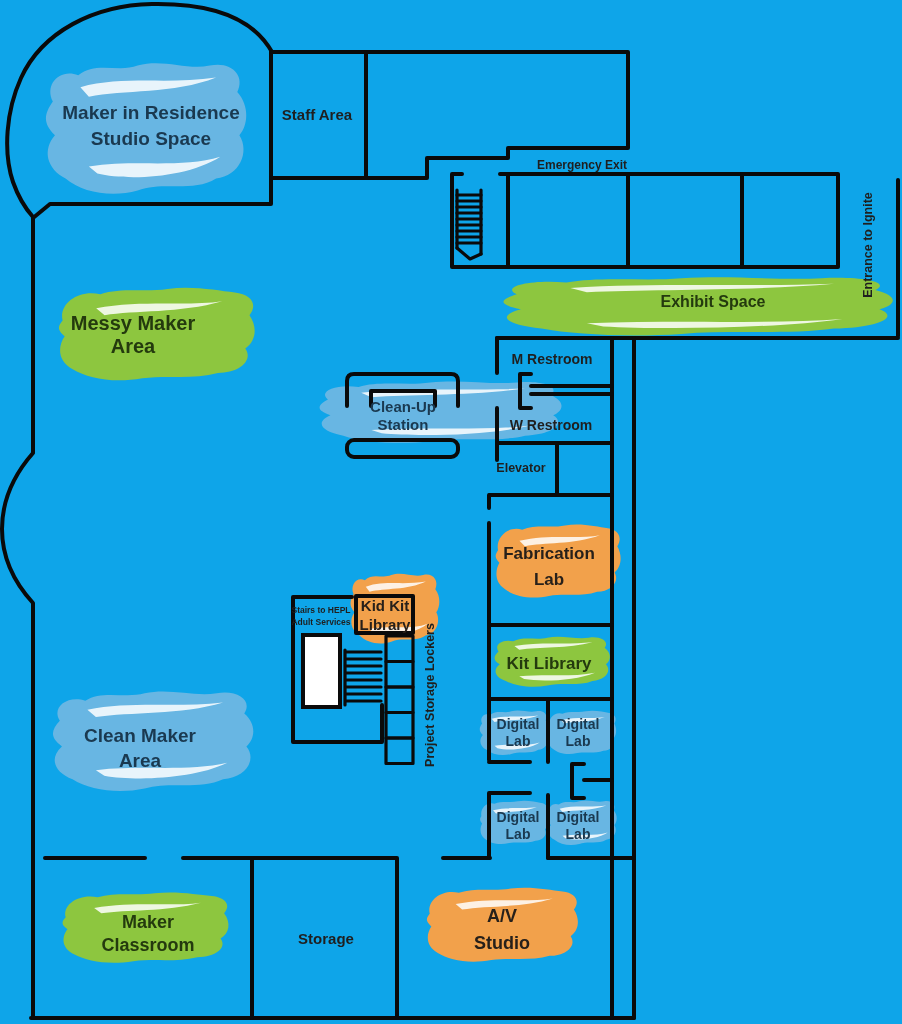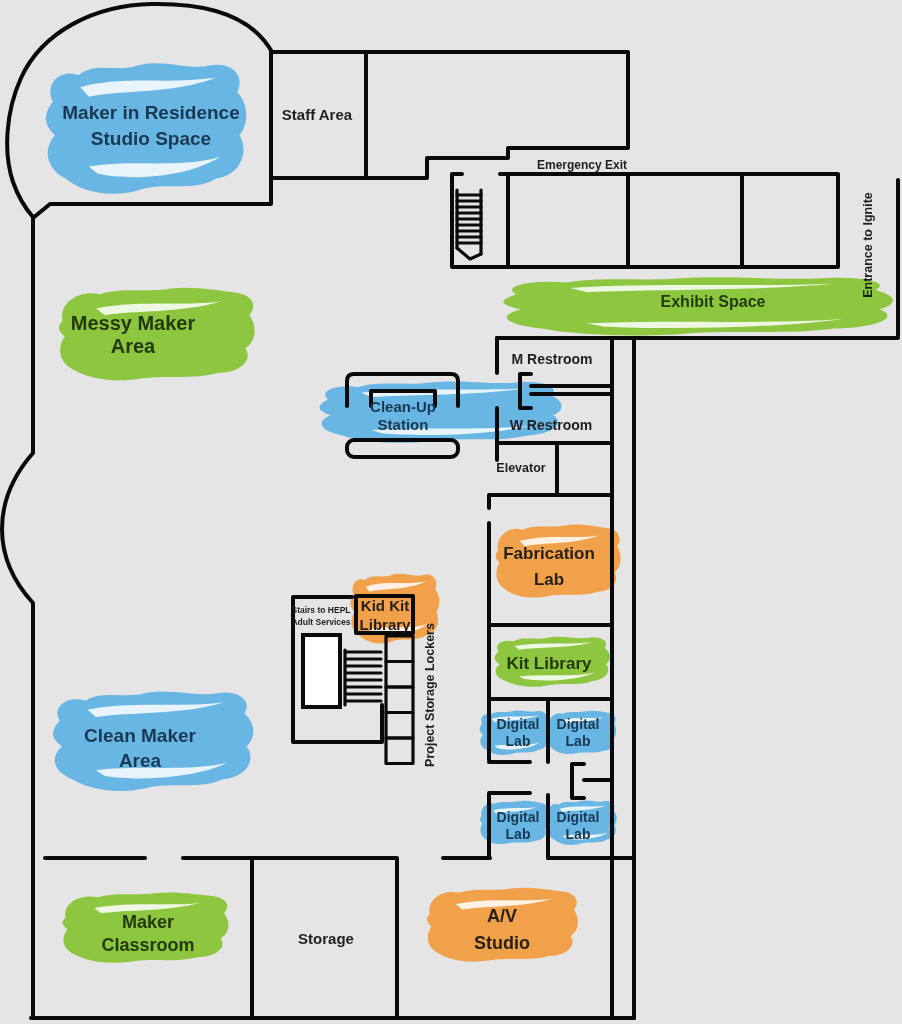--- a/index.html
+++ b/index.html
@@ -1,16 +1,16 @@
 <!DOCTYPE html>
 <html><head>
 <meta charset="utf-8">
 <style>
   html,body{margin:0;padding:0;background:#ffffff;}
-  .stage{position:relative;width:902px;height:1024px;background:#e5e5e5;overflow:hidden;}
+  .stage{position:relative;width:902px;height:1024px;background:#0ea5e9;overflow:hidden;}
   svg{position:absolute;inset:0;display:block;}
   svg text{font-family:"Liberation Sans","DejaVu Sans",sans-serif;font-weight:700;text-anchor:middle;}
   .t8{font-size:8.5px;}  .t12{font-size:12px;} .t13{font-size:12.5px;}
   .t14{font-size:14px;}  .t15{font-size:15px;} .t16{font-size:16px;}
   .t17{font-size:17px;}  .t18{font-size:18px;} .t19{font-size:19px;} .t20{font-size:20px;}
   .wall{fill:none;stroke-width:4;stroke-linecap:round;stroke-linejoin:round;}
   .wall-thin{fill:none;stroke-width:3.2;stroke-linecap:round;stroke-linejoin:round;}
   .furn{fill:none;stroke-width:4;stroke-linecap:round;stroke-linejoin:round;}
 </style>
 </head>

